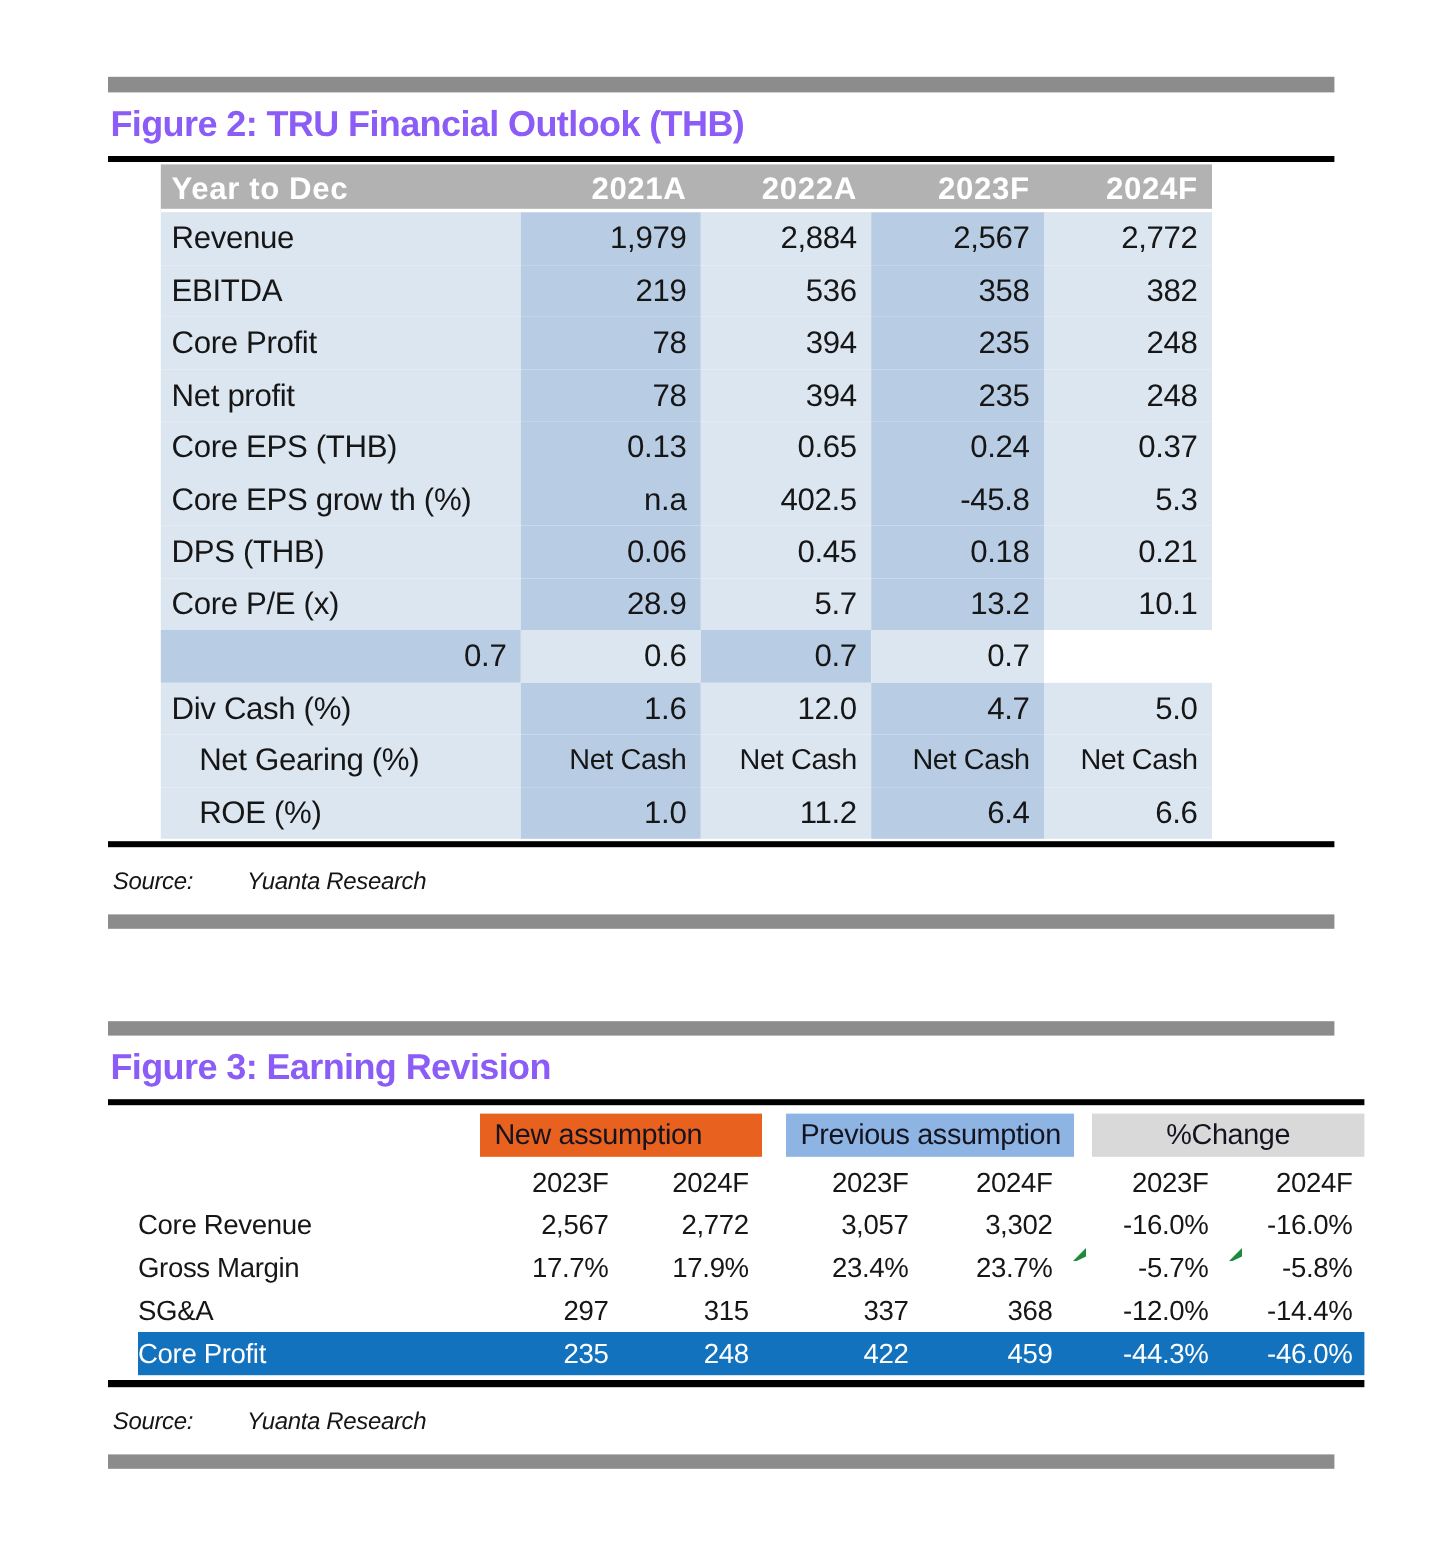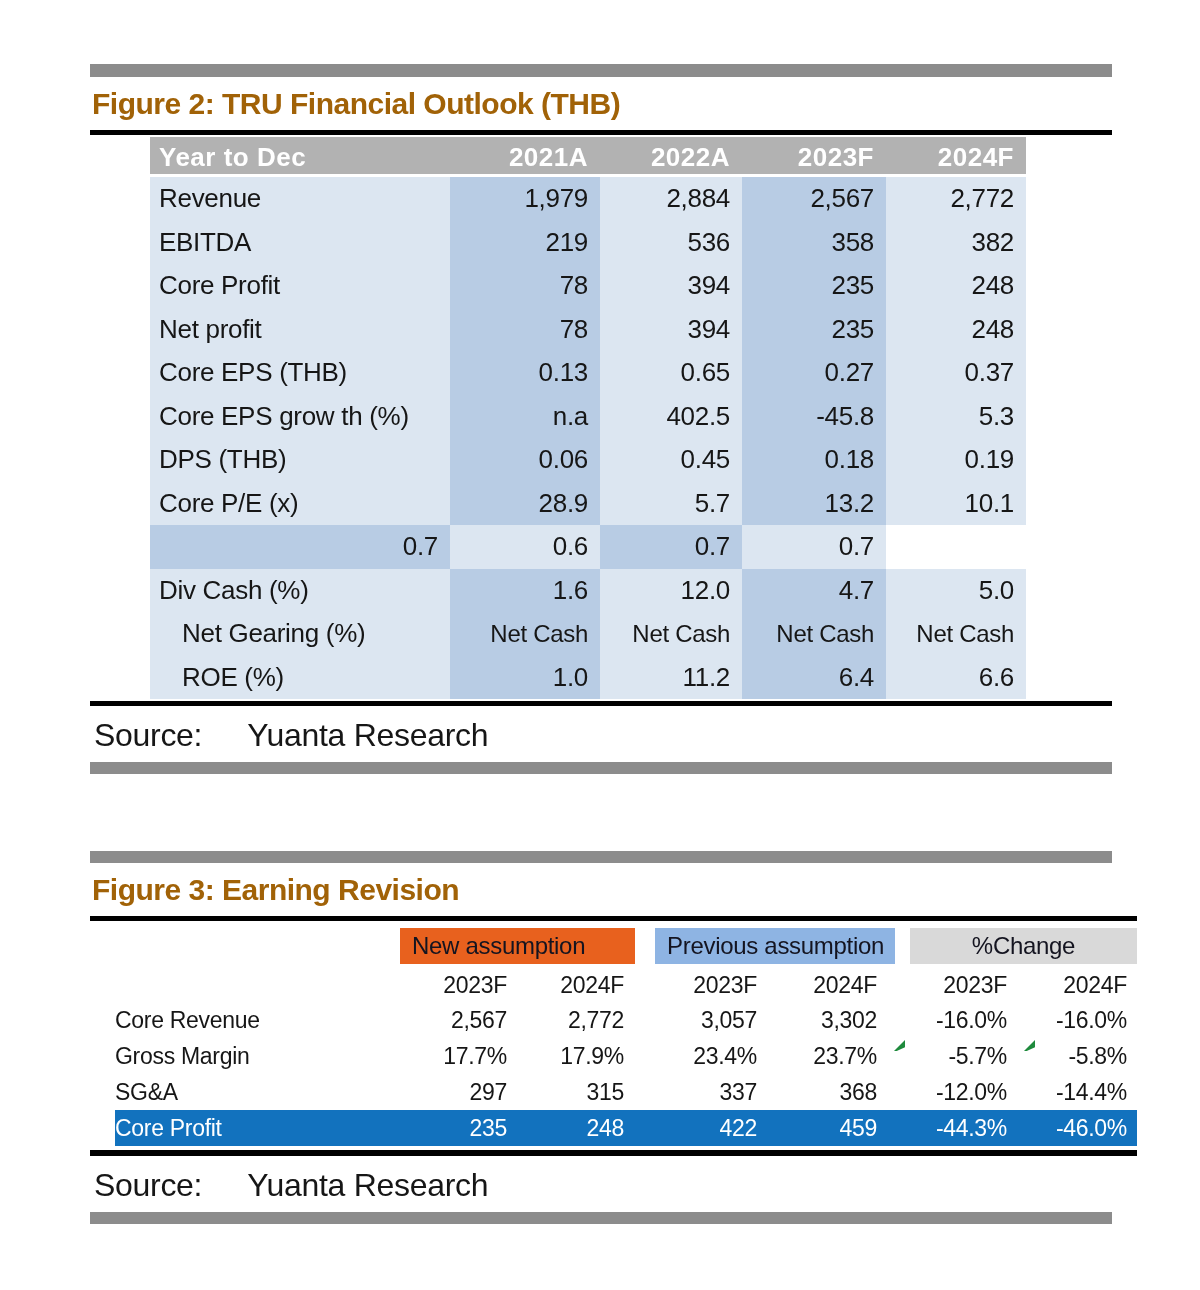--- a/index.html
+++ b/index.html
@@ -5,40 +5,40 @@
   * { margin:0; padding:0; box-sizing:border-box; }
   html,body { background:#ffffff; }
   body { font-family:"Liberation Sans", sans-serif; color:#161616; }
   .page { position:relative; width:1200px; height:1290px; background:#ffffff; overflow:hidden; }
 
   .section { position:absolute; }
   .sec-fig2 { left:90px; top:64px; width:1022px; }
   .sec-fig3 { left:90px; top:851px; width:1047px; }
 
   .graybar { height:13px; background:#8c8c8c; width:1022px; }
-  .fig-title { font-size:30px; font-weight:700; letter-spacing:-0.5px; color:#a16207; margin:10px 0 9px 2px; }
+  .fig-title { font-size:30px; font-weight:700; letter-spacing:-0.5px; color:#8b5cf6; margin:10px 0 9px 2px; }
   .blackrule { height:5px; background:#000; width:1022px; }
   .blackrule.wide { width:1047px; }
   .blackrule.thick { height:6px; }
 
   
-  .t2 { margin-left:60px; width:876px; margin-top:2px; }
+  .t2 { margin-left:44px; width:876px; margin-top:2px; }
   .t2-row { display:grid; grid-template-columns:300px 150px 142px 144px 140px; height:43.5px; line-height:43.5px; font-size:26px; letter-spacing:-0.3px; }
   .t2-hdr { background:#b2b2b2; color:#ffffff; font-weight:700; height:40px; line-height:40px; border-bottom:3px solid #ffffff; letter-spacing:0.5px; }
   .t2 .lbl { padding-left:9px; text-align:left; background:#dce6f1; white-space:nowrap; }
   .t2 .lbl.indent { padding-left:32px; }
   .t2-hdr .lbl { background:transparent; }
   .t2 .num { text-align:right; padding-right:12px; }
   .t2-hdr .num { background:transparent; }
   .t2 .c-dark { background:#b8cce4; }
   .t2 .c-light { background:#dce6f1; }
   .t2-row.small .num { font-size:24px; }
 
   
-  .source-line { margin:12px 0 0 4px; font-size:32px; letter-spacing:-0.3px; height:34px; line-height:34px; }
+  .source-line { margin:12px 0 0 4px; font-size:20px; font-style:italic; letter-spacing:-0.3px; height:34px; line-height:34px; }
   .source-line .src-val { margin-left:45px; }
   .source-gap-bar { margin-top:10px; }
 
   
   .t3-groups { position:relative; height:36px; margin-top:7px; }
   .t3-group { position:absolute; top:0; height:36px; line-height:36px; font-size:24px; letter-spacing:-0.3px; color:#141420; }
   .g-new { left:310px; width:235px; background:#e8611e; padding-left:12px; }
   .g-prev { left:565px; width:240px; background:#8eb4e3; padding-left:12px; }
   .g-pct { left:820px; width:227px; background:#d9d9d9; text-align:center; }
 
@@ -93,36 +93,36 @@
         <div class="lbl">Net profit</div>
         <div class="num c-dark">78</div>
         <div class="num c-light">394</div>
         <div class="num c-dark">235</div>
         <div class="num c-light">248</div>
       </div>
       <div class="t2-row">
         <div class="lbl">Core EPS (THB)</div>
         <div class="num c-dark">0.13</div>
         <div class="num c-light">0.65</div>
-        <div class="num c-dark">0.27</div>
+        <div class="num c-dark">0.24</div>
         <div class="num c-light">0.37</div>
       </div>
       <div class="t2-row">
         <div class="lbl">Core EPS grow th (%)</div>
         <div class="num c-dark">n.a</div>
         <div class="num c-light">402.5</div>
         <div class="num c-dark">-45.8</div>
         <div class="num c-light">5.3</div>
       </div>
       <div class="t2-row">
         <div class="lbl">DPS (THB)</div>
         <div class="num c-dark">0.06</div>
         <div class="num c-light">0.45</div>
         <div class="num c-dark">0.18</div>
-        <div class="num c-light">0.19</div>
+        <div class="num c-light">0.21</div>
       </div>
       <div class="t2-row">
         <div class="lbl">Core P/E (x)</div>
         <div class="num c-dark">28.9</div>
         <div class="num c-light">5.7</div>
         <div class="num c-dark">13.2</div>
         <div class="num c-light">10.1</div>
       </div>
       <div class="t2-row">
         <div class="num c-dark">0.7</div>

